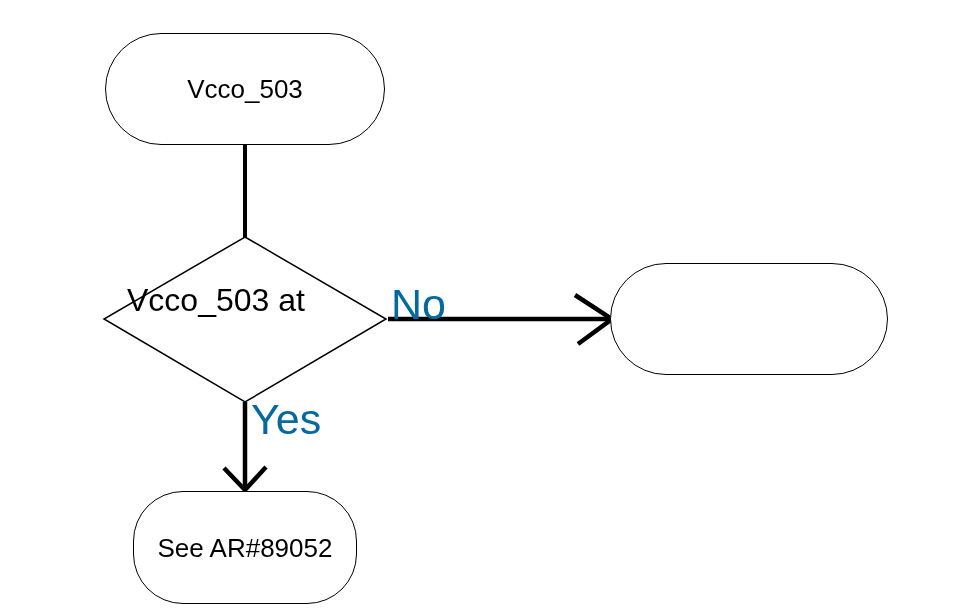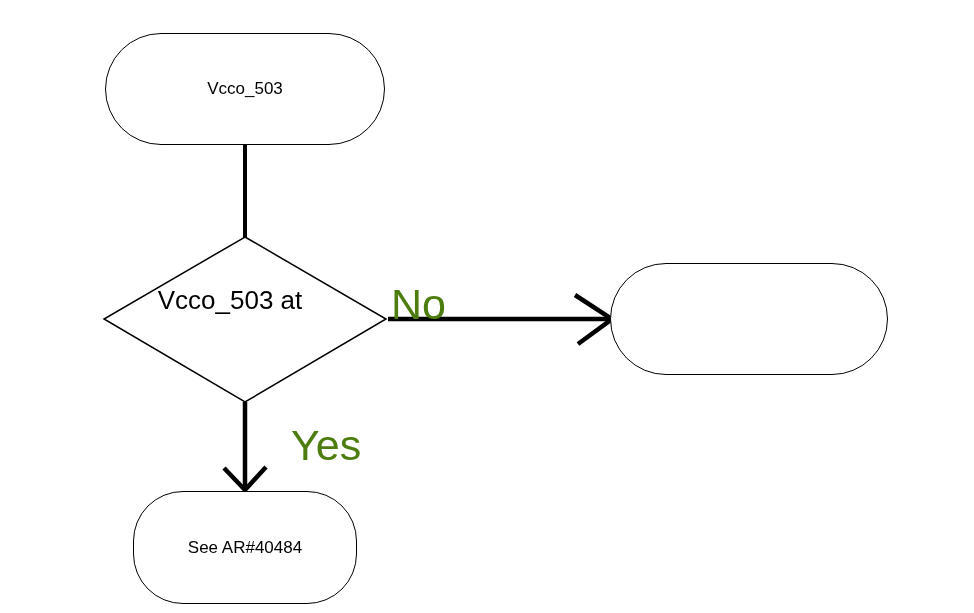--- a/index.html
+++ b/index.html
@@ -26,47 +26,46 @@
   .node {
     position: absolute;
     border: 1.5px solid #000000;
     background: #ffffff;
     display: flex;
     flex-direction: column;
     align-items: center;
     justify-content: center;
     text-align: center;
     box-sizing: border-box;
-    font-size: 17px;
+    font-size: 26px;
     line-height: 38px;
   }
   .stadium { border-radius: 56px; }
   .node-start   { left: 105px; top: 33px;  width: 280px; height: 112px; }
   .node-noend   { left: 610px; top: 263px; width: 278px; height: 112px; }
   .node-yesend  { left: 133px; top: 491px; width: 224px; height: 113px; border-radius: 50px; }
   .decision-label {
     position: absolute;
-    left: 110px;
+    left: 127px;
     top: 281px;
     width: 240px;
-    text-align: center;
-    font-size: 26px;
+    font-size: 32px;
     line-height: 38px;
   }
   .edge-label {
     position: absolute;
     font-size: 43px;
     line-height: 1;
     font-weight: 400;
-    color: #4d7c0f;
+    color: #0369a1;
     white-space: nowrap;
     text-align: center;
   }
   .edge-label-no  { left: 391px; top: 283px; }
-  .edge-label-yes { left: 251px; top: 424px; margin-left: 40px; }
+  .edge-label-yes { left: 251px; top: 398px; }
 </style>
 </head>
 <body>
 
 <div class="canvas">
 
   <svg class="diagram-svg" viewBox="0 0 974 613" xmlns="http://www.w3.org/2000/svg">
 
     <line x1="245" y1="145" x2="245" y2="240" stroke="#000000" stroke-width="4"></line>
 
@@ -92,16 +91,16 @@
   </div>
 
   <div class="edge-label edge-label-no">No</div>
 
   <div class="edge-label edge-label-yes">Yes</div>
 
   <div class="node stadium node-noend">
   </div>
 
   <div class="node node-yesend">
-    <span>See AR#40484</span>
+    <span>See AR#89052</span>
   </div>
 
 </div>
 
 </body></html>

